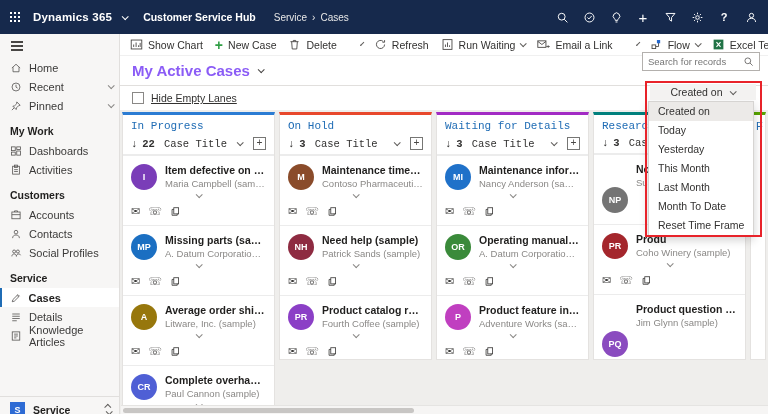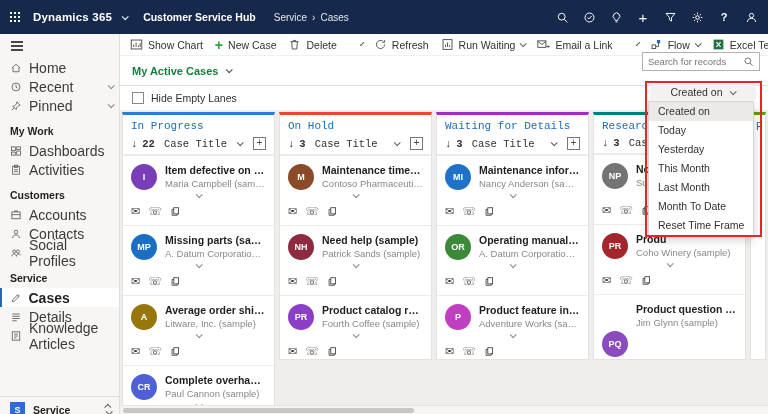--- a/index.html
+++ b/index.html
@@ -21,21 +21,21 @@
   .tico { width:14px; height:14px; display:flex; align-items:center; justify-content:center; color:#fff; font-size:12px; }
   .tico svg { width:13px; height:13px; stroke:#fff; fill:none; stroke-width:1.2; }
 
   
   .body-row { display:flex; height:388px; }
 
   
   .sidebar { width:120px; background:#f7f6f5; border-right:1px solid #e1dfdd; display:flex; flex-direction:column; flex-shrink:0; }
   .hamburger { height:24px; display:flex; align-items:center; padding-left:11px; }
   .hamburger div { width:12px; height:1.4px; background:#484644; box-shadow:0 4px #484644,0 8px #484644; margin-top:-8px; }
-  .nav-item { height:19px; display:flex; align-items:center; gap:7px; padding:0 6px 0 10px; font-size:14px; color:#3b3a39; cursor:default; }
+  .nav-item { height:19px; display:flex; align-items:center; gap:7px; padding:0 6px 0 10px; font-size:11px; color:#3b3a39; cursor:default; }
   .nav-item svg { width:12px; height:12px; stroke:#5a5856; fill:none; stroke-width:1.1; flex-shrink:0; }
   .nav-item .right-chev { margin-left:auto; color:#8a8886; }
   .nav-item.selected { background:#fff; border-left:2.5px solid #1f6cb5; padding-left:7.5px; font-weight:bold; color:#201f1e; }
   .section-label { font-size:10.5px; font-weight:bold; color:#201f1e; padding:10px 0 4px 10px; }
   .area-switcher { margin-top:auto; height:26px; border-top:1px solid #e1dfdd; display:flex; align-items:center; gap:8px; padding:0 8px 0 10px; }
   .area-badge { width:15px; height:15px; background:#2e6bd4; color:#fff; font-size:9px; font-weight:bold; display:flex; align-items:center; justify-content:center; }
   .area-label { font-size:10.5px; font-weight:bold; color:#201f1e; }
   .updown { margin-left:auto; display:flex; flex-direction:column; gap:1px; color:#605e5c; }
   .updown .chev.up { transform:rotate(-135deg) translateY(-1px); }
 
@@ -43,25 +43,25 @@
   .main { flex:1; display:flex; flex-direction:column; position:relative; background:#fff; min-width:0; }
 
   .cmdbar { height:22px; display:flex; align-items:center; gap:12px; padding:0 10px; font-size:10.5px; color:#323130; border-bottom:1px solid #f0f0f0; white-space:nowrap; }
   .cmd { display:flex; align-items:center; gap:5px; }
   .cmd svg { width:13px; height:13px; stroke:#484644; fill:none; stroke-width:1.1; }
   .cmd .plus-green { color:#2f9e44; font-size:14px; font-weight:bold; line-height:10px; }
   .vdiv { width:1px; height:13px; background:#d2d0ce; }
   .chev-gray { color:#605e5c; }
 
   .title-row { height:30px; display:flex; align-items:center; gap:8px; padding:0 12px; border-bottom:1px solid #e1dfdd; }
-  .view-title { font-size:11px; font-weight:bold; color:#15803d; }
+  .view-title { font-size:15px; font-weight:bold; color:#8b5cf6; }
 
   .hml-row { height:24px; display:flex; align-items:center; gap:7px; padding:0 12px; }
   .checkbox { width:12px; height:12px; border:1px solid #8a8886; background:#fff; }
-  .hml-label { font-size:10.5px; color:#323130; }
+  .hml-label { font-size:10.5px; color:#323130;text-decoration:underline; }
 
   
   .kanban { flex:1; background:#efeeec; padding:2px 0 0 2px; display:flex; gap:4px; align-items:flex-start; position:relative; overflow:hidden; }
   .lane { width:153px; background:#fff; border:1px solid #e4e2e0; border-top:3px solid #999; flex-shrink:0; overflow:hidden; }
   .lane.tall { height:306px; }
   .lane.short { height:248px; }
   .lane-head { padding:5px 8px 4px 8px; border-bottom:1px solid #ececec;font-family:Liberation Mono, monospace; }
   .lane-title { font-size:11px; color:#1f6cb5; margin-bottom:5px; white-space:nowrap; overflow:hidden; }
   .lane-sub { display:flex; align-items:center; gap:5px; font-size:10.5px; color:#323130; }
   .lane-sub .cnt { font-weight:bold; }
@@ -581,21 +581,21 @@
           <div class="lane-head">
             <div class="lane-title">Researching</div>
             <div class="lane-sub">
               <span>↓</span>
               <span class="cnt">3</span>
               <span class="fld">Case Title</span>
             </div>
           </div>
           <div class="card">
             <div class="card-top">
-              <span class="avatar" style="background: rgb(116, 116, 116);">NP</span>
+              <span class="avatar" style="background: rgb(116, 116, 116); margin-top: 24px;">NP</span>
               <div class="card-text">
                 <div class="card-title">Noise</div>
                 <div class="card-sub">Susan</div>
               </div>
             </div>
             <div class="card-chev">
                 <span class="chev"></span>
               </div>
             <div class="card-icons">
               <span>✉</span>

